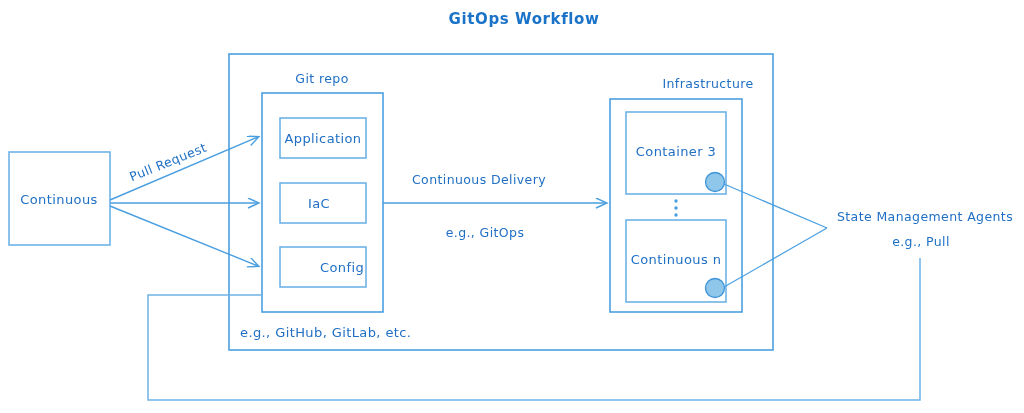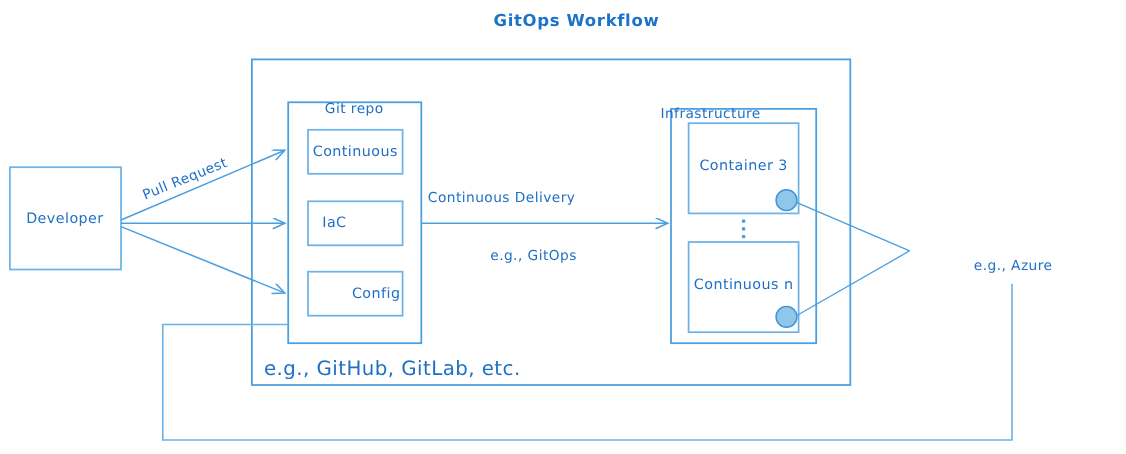--- a/index.html
+++ b/index.html
@@ -5,23 +5,23 @@
   html,body{margin:0;padding:0;background:#ffffff;}
   body{width:1024px;height:413px;overflow:hidden;
        font-family:"DejaVu Sans","Liberation Sans",sans-serif;}
   #stage{position:relative;width:812px;height:413px;}
   svg#diagram{position:absolute;left:0;top:0;width:1024px;height:413px;}
   .lbl{position:absolute;color:#1f6fc4;font-family:"DejaVu Sans","Liberation Sans",sans-serif;
        white-space:nowrap;letter-spacing:.4px;}
   .ctr{transform:translate(-50%,-50%);text-align:center;}
   .title{font-size:15px;font-weight:700;color:#1a73c8;letter-spacing:.6px;}
   .boxlabel{font-size:13px;}
-  .grouplabel{font-size:12.5px;margin-top:20px;}
+  .grouplabel{font-size:12.5px;}
   .edgelabel{font-size:12.5px;}
-  .note{font-size:18px;}
+  .note{font-size:13px;}
   .rot{transform-origin:center center;}
 </style>
 </head>
 <body>
 
 <div id="stage">
 
   <svg id="diagram" viewBox="0 0 1024 413">
     <defs>
       <marker id="arrow" markerWidth="14" markerHeight="14" refX="11" refY="5" orient="auto" markerUnits="userSpaceOnUse">
@@ -58,32 +58,33 @@
 
     <g>
       <circle cx="676" cy="201" r="1.7" fill="#4a9fe0"></circle>
       <circle cx="676" cy="208" r="1.7" fill="#4a9fe0"></circle>
       <circle cx="676" cy="215" r="1.7" fill="#4a9fe0"></circle>
     </g>
   </svg>
 
   <div class="lbl title ctr" style="left:524px;top:19px;">GitOps Workflow</div>
 
-  <div class="lbl boxlabel ctr" style="left:59px;top:199px;">Developer</div>
+  <div class="lbl boxlabel ctr" style="left:59px;top:199px;">Continuous</div>
 
   <div class="lbl grouplabel ctr" style="left:322px;top:78px;">Git repo</div>
-  <div class="lbl boxlabel ctr" style="left:323px;top:138px;">Continuous</div>
-  <div class="lbl boxlabel ctr" style="left:304px;top:203px;">IaC</div>
+  <div class="lbl boxlabel ctr" style="left:323px;top:138px;">Application</div>
+  <div class="lbl boxlabel ctr" style="left:319px;top:203px;">IaC</div>
   <div class="lbl boxlabel ctr" style="left:342px;top:267px;">Config</div>
   <div class="lbl note" style="left:240px;top:325px;">e.g., GitHub, GitLab, etc.</div>
 
-  <div class="lbl grouplabel ctr" style="left:646px;top:83px;">Infrastructure</div>
+  <div class="lbl grouplabel ctr" style="left:708px;top:83px;">Infrastructure</div>
   <div class="lbl boxlabel ctr" style="left:676px;top:151px;">Container 3</div>
   <div class="lbl boxlabel ctr" style="left:676px;top:259px;">Continuous n</div>
 
   <div class="lbl edgelabel ctr rot" style="left:168px;top:162px;transform:translate(-50%,-50%) rotate(-22deg);">Pull Request</div>
 
-  <div class="lbl edgelabel ctr" style="left:456px;top:179px;">Continuous Delivery</div>
+  <div class="lbl edgelabel ctr" style="left:479px;top:179px;">Continuous Delivery</div>
   <div class="lbl edgelabel ctr" style="left:485px;top:232px;">e.g., GitOps</div>
 
-  <div class="lbl edgelabel ctr" style="left:921px;top:241px;">e.g., Azure</div>
+  <div class="lbl edgelabel ctr" style="left:925px;top:216px;">State Management Agents</div>
+  <div class="lbl edgelabel ctr" style="left:921px;top:241px;">e.g., Pull</div>
 
 </div>
 
 </body></html>

